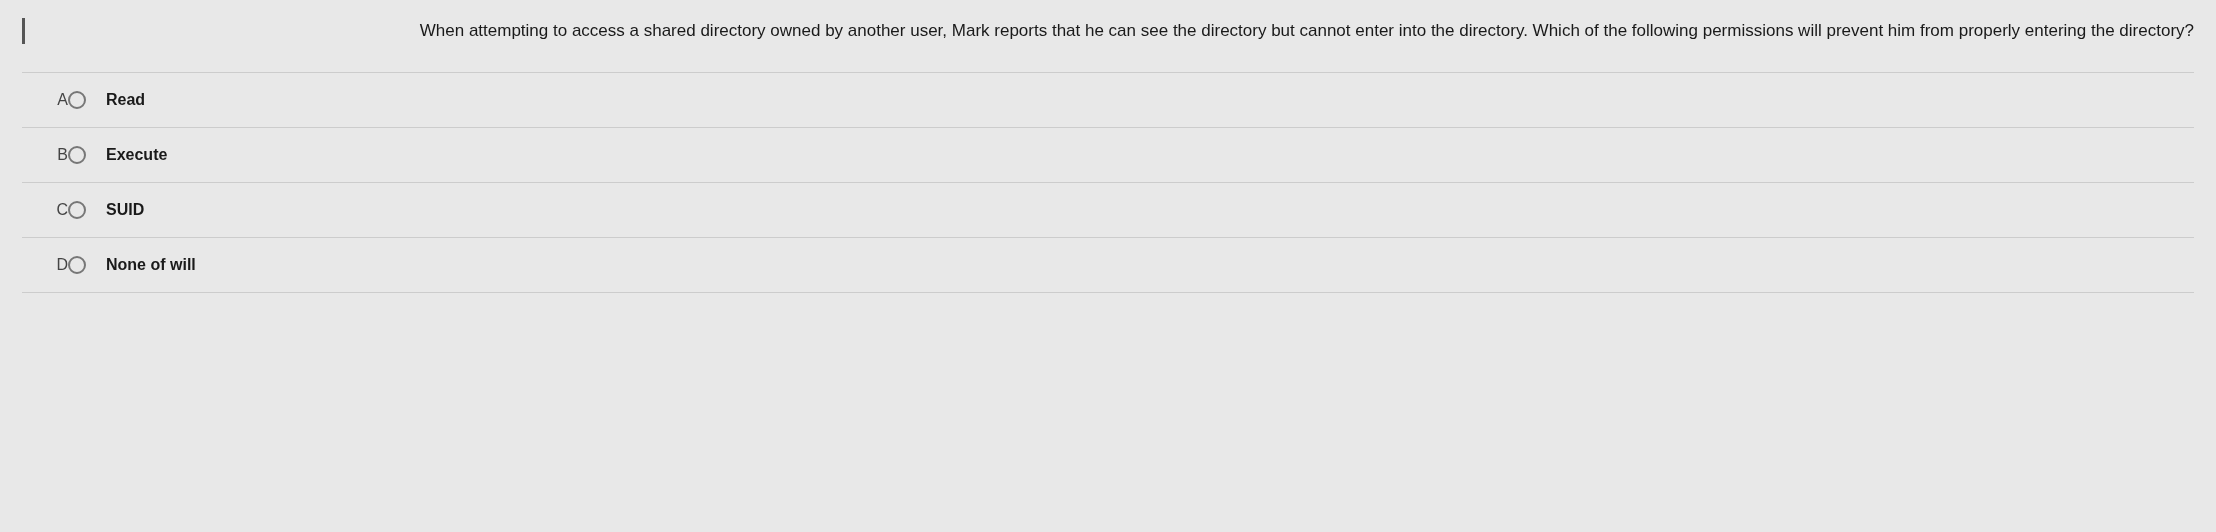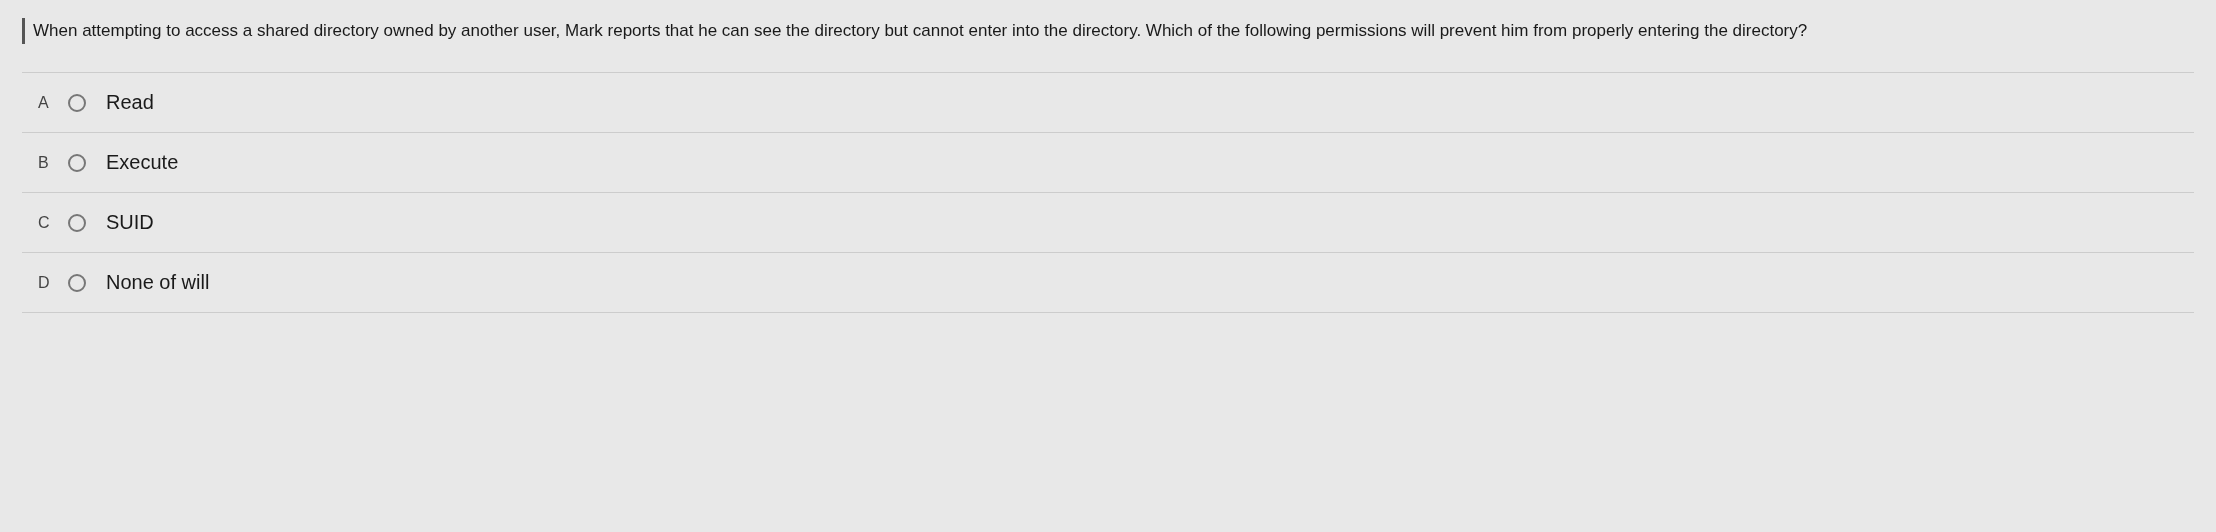--- a/index.html
+++ b/index.html
@@ -1,18 +1,19 @@
 <!DOCTYPE html>
 <html><head>
   <meta charset="utf-8">
   <style>
     * {
       margin: 0;
       padding: 0;
       box-sizing: border-box;
+      text-align: right;
     }
 
     body {
       background-color: #e8e8e8;
       font-family: Arial, sans-serif;
       font-size: 16px;
       color: #1a1a1a;
       width: 2216px;
       min-height: 532px;
     }
@@ -65,22 +66,23 @@
       height: 18px;
       border-radius: 50%;
       border: 2px solid #777;
       background-color: transparent;
       flex-shrink: 0;
       margin-right: 20px;
       cursor: pointer;
     }
 
     .option-label {
-      font-size: 20px;
+      font-size: 16px;
       color: #1a1a1a;
+      font-weight: bold;
     }
   </style>
 </head>
 <body>
 
 <div class="container">
   <p class="question-text">When attempting to access a shared directory owned by another user, Mark reports that he can see the directory but cannot enter into the directory. Which of the following permissions will prevent him from properly entering the directory?</p>
 
   <ul class="options-list">
   <li class="option-item">

